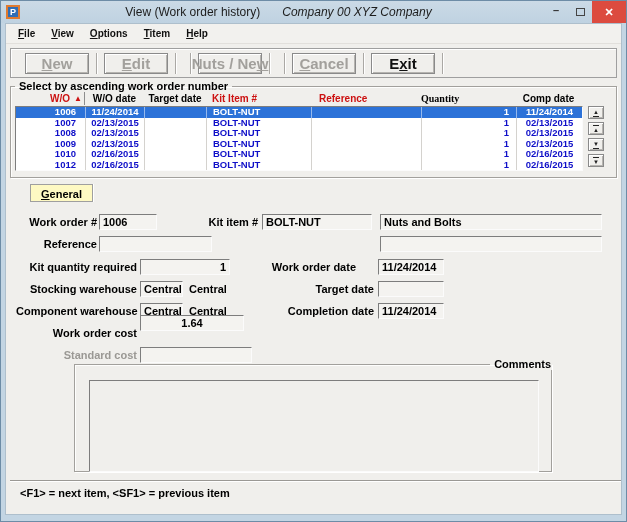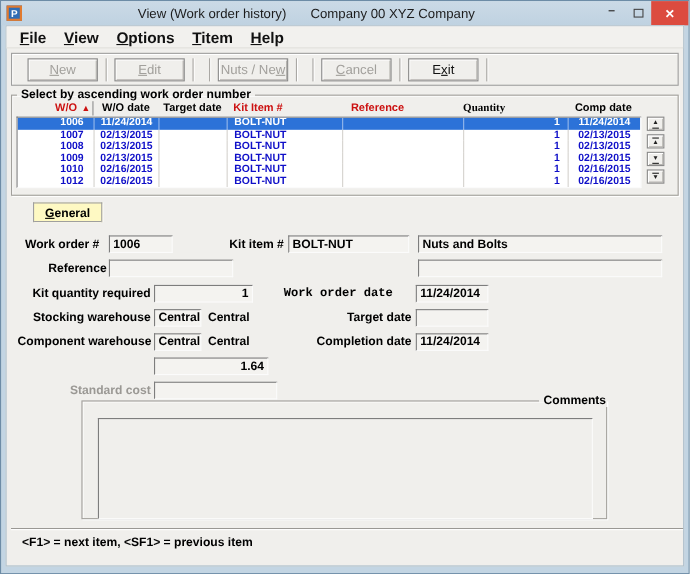--- a/index.html
+++ b/index.html
@@ -13,47 +13,47 @@
   }
 
   
   .titlebar{ position:absolute; left:0; top:0; width:100%; height:22px;
     background:linear-gradient(#cbdae6,#bfd2e1); display:flex; align-items:center; }
   .app-icon{ width:14px; height:14px; margin-left:5px; background:#2f6db5;
     border:2px solid #e07a2f; color:#fff; font-size:9px; font-weight:bold;
     display:flex; align-items:center; justify-content:center; line-height:1; }
   .title{ position:absolute; left:0; right:70px; text-align:center;
     font-size:12px; color:#1c1c1c; white-space:nowrap; }
-  .title .t2{ margin-left:22px; }
+  .title .t2{ margin-left:22px;font-style:italic; }
   .win-controls{ position:absolute; right:0; top:0; height:22px; display:flex; align-items:stretch; }
   .wc{ display:flex; align-items:center; justify-content:center; color:#333;
     font-size:11px; width:24px; cursor:default; }
   .wc.min span{ position:relative; top:-2px; font-weight:bold; }
   .wc.max .box{ width:9px; height:8px; border:1px solid #444; display:block; }
   .wc.close{ width:34px; background:#dc4b3f; color:#fff; font-weight:bold; font-size:11px; }
 
   
   .bodyarea{ position:absolute; left:4px; right:4px; top:22px; bottom:6px;
     background:#f0efec; border:1px solid #aebfcc; }
 
   
   .menubar{ position:absolute; left:0; top:0; width:100%; height:20px;
     display:flex; align-items:center; padding-left:4px;
     border-bottom:1px solid #e2e0dc; background:#f2f1ee; }
-  .menu-item{ font-size:14px; font-weight:bold; color:#111; padding:2px 8px; cursor:default; }
+  .menu-item{ font-size:10px; font-weight:bold; color:#111; padding:2px 8px; cursor:default; }
   .mn{ text-decoration:underline; }
 
   
   .toolbar{ position:absolute; left:4px; top:24px; width:607px; height:30px;
     border:1px solid #9f9f9f; box-shadow:inset 1px 1px 0 #ffffff; background:#f0efec;
     display:flex; align-items:center; padding-left:14px; }
   .tbtn{ width:64px; height:21px; background:#f0efec;
     border:1px solid #8a8a8a;
     box-shadow:inset 1px 1px 0 #ffffff, inset -1px -1px 0 #b6b4b0;
-    font-size:12px; font-weight:normal; color:#111;
+    font-size:15px; font-weight:bold; color:#111;
     display:flex; align-items:center; justify-content:center; cursor:default; white-space:nowrap; }
   .tbtn.disabled{ color:#a2a09c; }
   .tsep{ width:1px; height:21px; background:#aaa8a4; margin:0 7px;
     box-shadow:1px 0 0 #fff; }
 
   
   fieldset{ border:1px solid #a2a09c; box-shadow:inset 1px 1px 0 rgba(255,255,255,.9), 1px 1px 0 #fff; }
   legend{ font-size:11px; font-weight:bold; color:#000; padding:0 4px; margin-left:4px; white-space:nowrap; }
   .gridbox{ position:absolute; left:4px; top:56px; width:607px; height:98px; }
   .grid-inner{ position:relative; width:100%; height:100%; }
@@ -266,48 +266,49 @@
               <span>▼</span>
             </div>
         </div>
       </div>
     </fieldset>
 
     <div class="tab">
       <span><span class="mn">G</span><span>eneral</span></span>
     </div>
 
-    <div class="flabel" style="left:10px; top:190px; width:81px;text-align:center;">Work order #</div>
+    <div class="flabel" style="left:10px; top:190px; width:81px;">Work order #</div>
     <div class="field" style="left:93px; top:190px; width:58px;">1006</div>
     <div class="flabel" style="left:180px; top:190px; width:72px;">Kit item #</div>
     <div class="field" style="left:256px; top:190px; width:110px;">BOLT-NUT</div>
     <div class="field" style="left:374px; top:190px; width:222px;">Nuts and Bolts</div>
 
     <div class="flabel" style="left:30px; top:212px; width:61px;">Reference</div>
     <div class="field" style="left:93px; top:212px; width:113px;"></div>
     <div class="field" style="left:374px; top:212px; width:222px;"></div>
 
     <div class="flabel" style="left:10px; top:235px; width:121px;">Kit quantity required</div>
     <div class="field num" style="left:134px; top:235px; width:90px;">1</div>
-    <div class="flabel" style="left:252px; top:235px; width:98px;font-family:Liberation Mono, monospace;">Work order date</div>
+    <div class="flabel" style="left:252px; top:235px; width:98px;">Work order date</div>
     <div class="field" style="left:372px; top:235px; width:66px;">11/24/2014</div>
 
     <div class="flabel" style="left:10px; top:257px; width:121px;">Stocking warehouse</div>
     <div class="field" style="left:134px; top:257px; width:43px;">Central</div>
     <div class="fstatic" style="left:183px; top:257px;">Central</div>
     <div class="flabel" style="left:270px; top:257px; width:98px;">Target date</div>
     <div class="field" style="left:372px; top:257px; width:66px;"></div>
 
     <div class="flabel" style="left:10px; top:279px; width:121px;">Component warehouse</div>
     <div class="field" style="left:134px; top:279px; width:43px;">Central</div>
     <div class="fstatic" style="left:183px; top:279px;">Central</div>
     <div class="flabel" style="left:270px; top:279px; width:98px;">Completion date</div>
     <div class="field" style="left:372px; top:279px; width:66px;">11/24/2014</div>
 
-    <div class="field num" style="left:134px; top:301px; width:104px;">1.64</div>
+    <div class="flabel" style="left:10px; top:301px; width:121px;">Work order cost</div>
+    <div class="field num" style="left:134px; top:291px; width:104px;text-align:center;">1.64</div>
 
     <div class="flabel dim" style="left:10px; top:323px; width:121px;">Standard cost</div>
     <div class="field" style="left:134px; top:323px; width:112px;"></div>
 
     <fieldset class="comments">
       <legend>Comments</legend>
       <div class="comments-box"></div>
     </fieldset>
 
     <div class="groove"></div>

